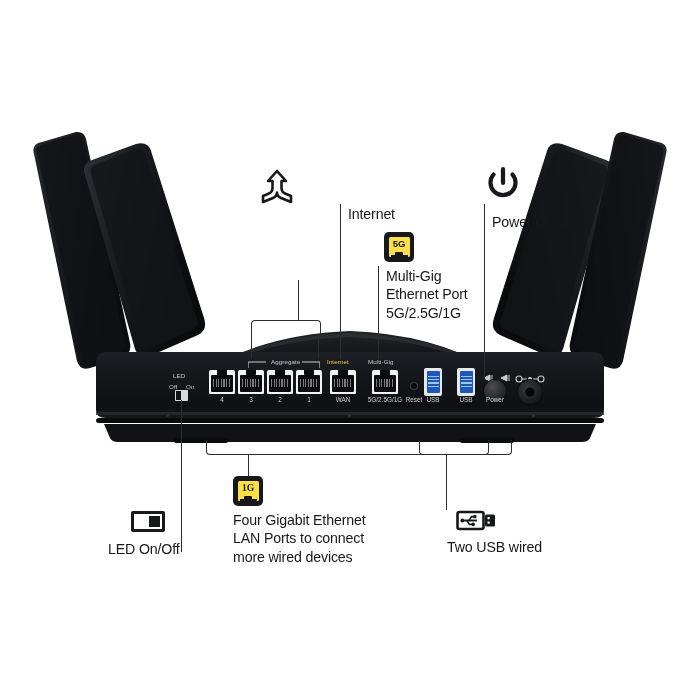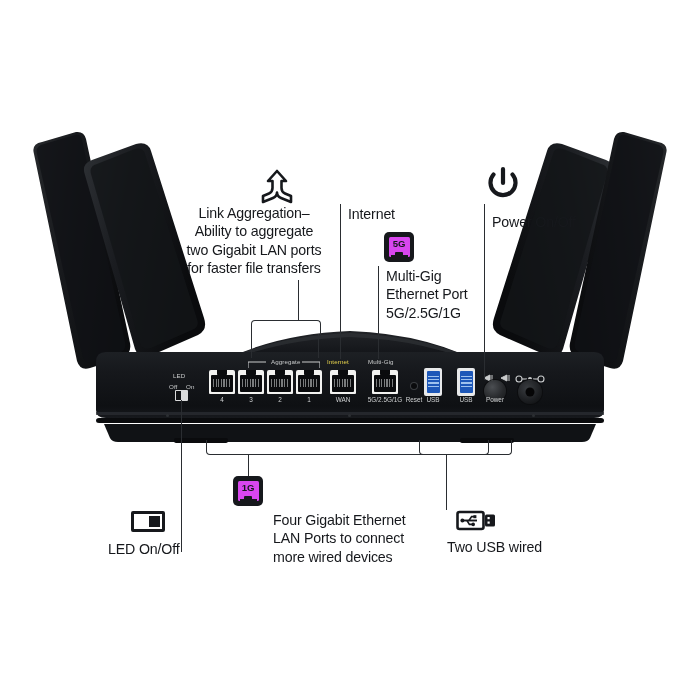--- a/index.html
+++ b/index.html
@@ -51,21 +51,21 @@
   .icon{position:absolute;}
   .port-badge{
     position:absolute;
     width:30px;height:30px;
     background:#16181c;
     border-radius:5px;
     display:flex;align-items:center;justify-content:center;
   }
   .port-badge .inner{
     width:21px;height:20px;
-    background:#d946ef;
+    background:#fde047;
     border-radius:1.5px;
     position:relative;
     display:flex;align-items:flex-start;justify-content:center;
   }
   .port-badge .txt{
     font-size:9.6px;font-weight:bold;color:#16181c;
     line-height:12px;margin-top:0.5px;letter-spacing:-0.2px;
   }
   .port-badge .notch{
     position:absolute;left:50%;transform:translateX(-50%);
@@ -352,24 +352,20 @@
     <div class="dcjack" style="left:518px;top:380px;"></div>
 
     <div class="screw" style="left:166px;top:414px;"></div>
     <div class="screw" style="left:348px;top:414px;"></div>
     <div class="screw" style="left:532px;top:414px;"></div>
   </div>
 
   <svg class="icon" style="left:257px;top:168px;" width="40" height="40" viewBox="0 0 40 40">
     <path d="M20,3 L29,13 L24.5,13 L24.5,20 Q24.5,24 28,25.5 L34,28 L34,34 L24,30 Q20,28.3 20,24.5 Q20,28.3 16,30 L6,34 L6,28 L12,25.5 Q15.5,24 15.5,20 L15.5,13 L11,13 Z" fill="none" stroke="#16181c" stroke-width="2.6" stroke-linejoin="round"></path>
   </svg>
-  <div class="callout c-center" style="left:160px;top:204px;width:188px;">Link Aggregation–
-Ability to aggregate
-two Gigabit LAN ports
-for faster file transfers</div>
 
   <div class="vline" style="left:298px;top:280px;height:40px;"></div>
   <div class="bracket-up" style="left:251px;top:320px;width:68px;height:14px;"></div>
   <div class="vline" style="left:251px;top:334px;height:24px;"></div>
   <div class="vline" style="left:318px;top:334px;height:24px;"></div>
 
   <div class="callout c-left" style="left:348px;top:205px;width:90px;">Internet</div>
   <div class="vline" style="left:340px;top:204px;height:155px;"></div>
 
   <div class="port-badge" style="left:384px;top:232px;">
@@ -392,27 +388,27 @@
 
   <div class="led-toggle" style="left:131px;top:511px;">
     <div class="knob"></div>
   </div>
   <div class="callout c-left" style="left:108px;top:540px;width:100px;">LED On/Off</div>
   <div class="vline" style="left:181px;top:400px;height:152px;"></div>
 
   <div class="bracket-down" style="left:206px;top:440px;width:304px;height:14px;"></div>
   <div class="vline" style="left:248px;top:454px;height:22px;"></div>
 
-  <div class="port-badge" style="left:233px;top:476px;">
+  <div class="port-badge" style="left:233px;top:476px;font-family:Liberation Serif, serif;">
     <div class="inner">
       <span class="txt">1G</span>
       <span class="notch"></span>
     </div>
   </div>
-  <div class="callout c-left" style="left:233px;top:511px;width:190px;margin-left:40px;">Four Gigabit Ethernet
+  <div class="callout c-left" style="left:233px;top:511px;width:190px;">Four Gigabit Ethernet
 LAN Ports to connect
 more wired devices</div>
 
   <div class="bracket-down" style="left:419px;top:440px;width:68px;height:14px;"></div>
   <div class="vline" style="left:446px;top:454px;height:56px;"></div>
 
   <svg class="icon" style="left:456px;top:508px;" width="42" height="26" viewBox="0 0 42 26">
     <rect x="1.5" y="4" width="26" height="17" rx="2" fill="none" stroke="#16181c" stroke-width="2.6"></rect>
     <rect x="29" y="6.5" width="10" height="12" rx="1.5" fill="#16181c"></rect>
     <rect x="31.5" y="9" width="2.2" height="2.2" fill="#ffffff"></rect>

